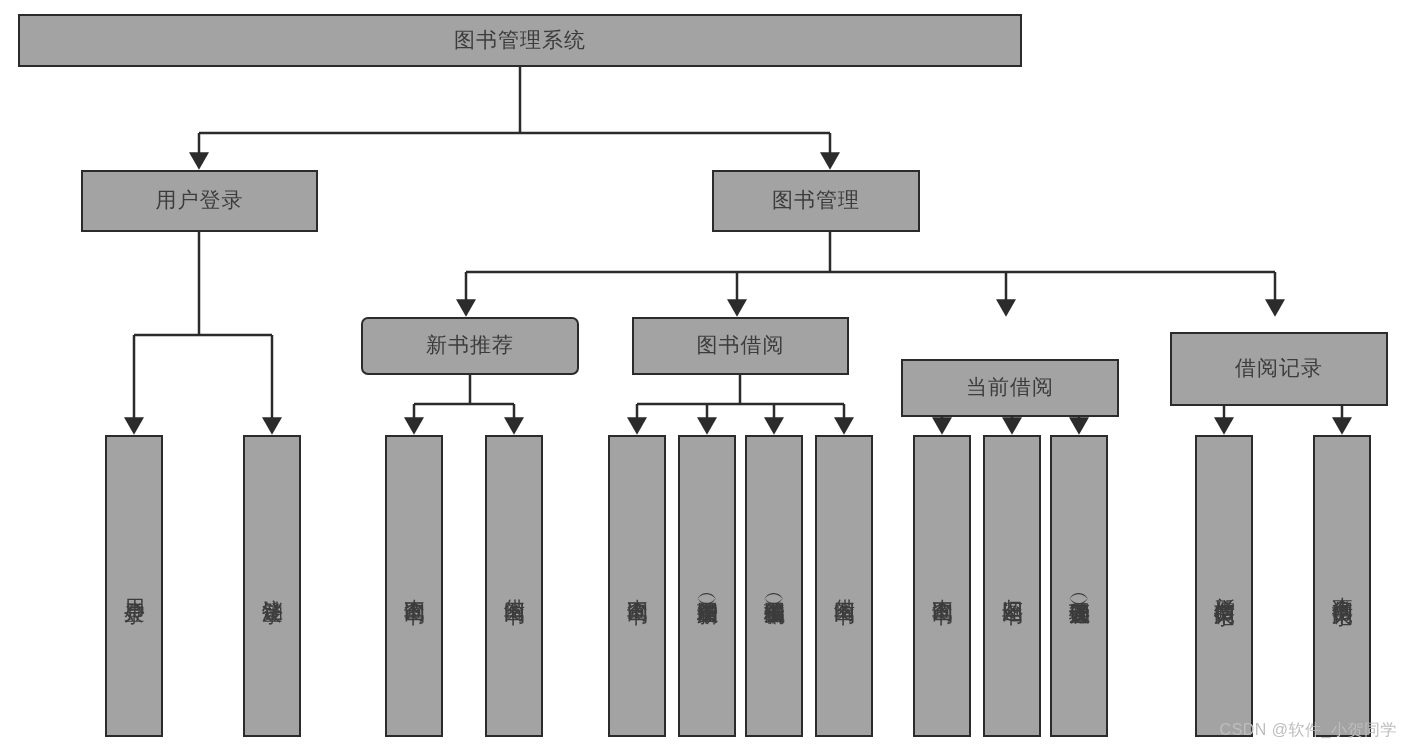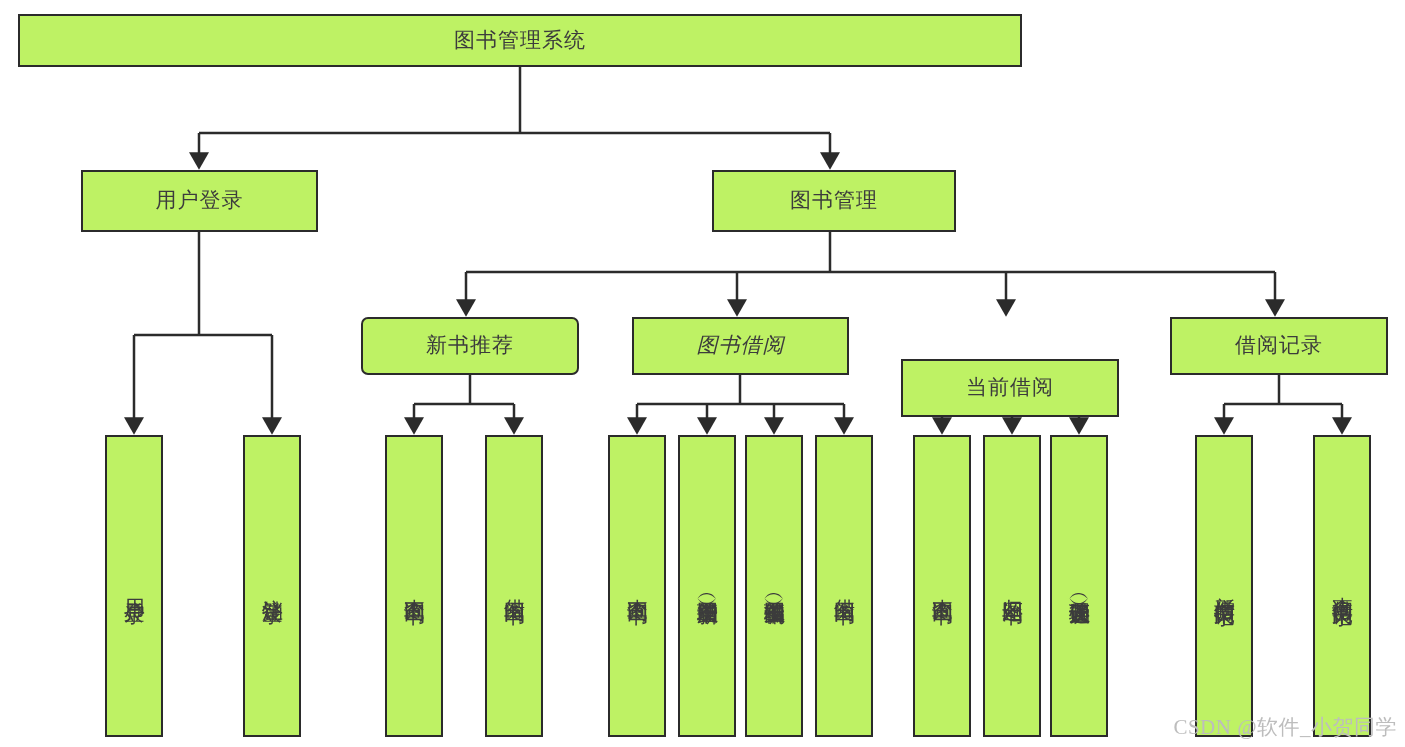--- a/index.html
+++ b/index.html
@@ -21,21 +21,21 @@
     position: absolute;
     left: 0;
     top: 0;
     width: 1405px;
     height: 747px;
   }
   .node {
     position: absolute;
     box-sizing: border-box;
     border: 2.5px solid #2b2b2b;
-    background: #bef264;
+    background: #a3a3a3;
     color: #3c3c3c;
     display: flex;
     align-items: center;
     justify-content: center;
     text-align: center;
   }
   .node.horiz {
     font-size: 21px;
     letter-spacing: 1px;
     line-height: 1.1;
@@ -49,25 +49,25 @@
     padding: 4px 0;
   }
   .node.vert.tight {
     letter-spacing: 0px;
     line-height: 1.18;
   }
   .watermark {
     position: absolute;
     right: 8px;
     bottom: 6px;
-    font-size: 21px;
+    font-size: 16px;
     color: #bdbdbd;
     letter-spacing: 0.5px;
     white-space: nowrap;
-    font-family: Liberation Serif, serif;
+    font-family: Liberation Sans, sans-serif;
   }
 </style>
 </head>
 <body>
 
 <div id="canvas">
 
   <svg id="edges" viewBox="0 0 1405 747" xmlns="http://www.w3.org/2000/svg">
     <defs>
       <marker id="arrow" markerWidth="10" markerHeight="10" refX="1.5" refY="4" orient="auto" markerUnits="strokeWidth">
@@ -111,33 +111,33 @@
       </g>
   </svg>
 
   <div id="node-layer">
       <div class="node horiz" style="left: 18px; top: 14px; width: 1004px; height: 53px;">
         <span>图书管理系统</span>
       </div>
       <div class="node horiz" style="left: 81px; top: 170px; width: 237px; height: 62px;">
         <span>用户登录</span>
       </div>
-      <div class="node horiz" style="left: 712px; top: 170px; width: 244px; height: 62px;">
+      <div class="node horiz" style="left: 712px; top: 170px; width: 208px; height: 62px;">
         <span>图书管理</span>
       </div>
       <div class="node horiz" style="left: 361px; top: 317px; width: 218px; height: 58px; border-radius: 7px;">
         <span>新书推荐</span>
       </div>
-      <div class="node horiz" style="left: 632px; top: 317px; width: 217px; height: 58px; font-style: italic;">
+      <div class="node horiz" style="left: 632px; top: 317px; width: 217px; height: 58px;">
         <span>图书借阅</span>
       </div>
       <div class="node horiz" style="left: 901px; top: 317px; width: 218px; height: 58px; margin-top: 42px;">
         <span>当前借阅</span>
       </div>
-      <div class="node horiz" style="left: 1170px; top: 317px; width: 218px; height: 58px; align-items: center;">
+      <div class="node horiz" style="left: 1170px; top: 332px; width: 218px; height: 74px; align-items: center;">
         <span>借阅记录</span>
       </div>
       <div class="node vert" style="left: 105px; top: 435px; width: 58px; height: 302px;">
         <span>用户登录</span>
       </div>
       <div class="node vert" style="left: 243px; top: 435px; width: 58px; height: 302px;">
         <span>注销登录</span>
       </div>
       <div class="node vert" style="left: 385px; top: 435px; width: 58px; height: 302px;">
         <span>查询图书</span>

